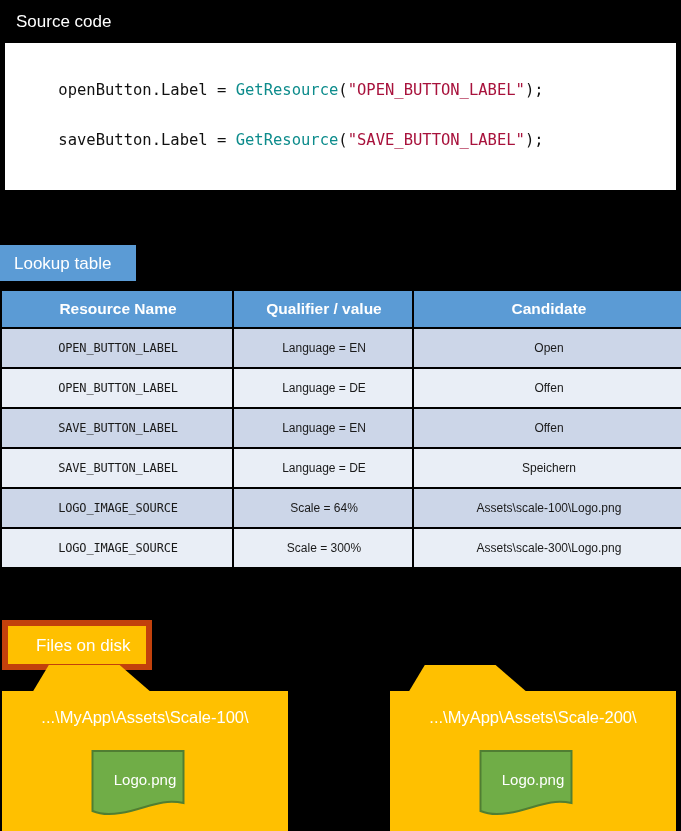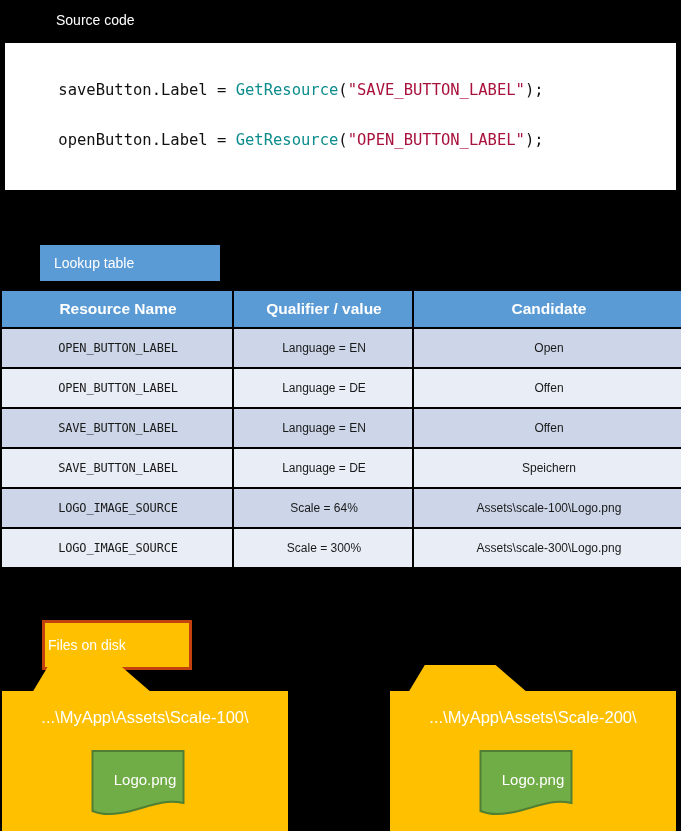--- a/index.html
+++ b/index.html
@@ -13,53 +13,52 @@
     position: relative;
     overflow: hidden;
     font-family: "Liberation Sans", sans-serif;
     -webkit-font-smoothing: antialiased;
   }
 
   
   .caption {
     position: absolute;
     color: #ffffff;
-    font-size: 14px;
+    font-size: 17px;
     line-height: 1;
     white-space: nowrap;
-    margin-left: 40px;
   }
 
   #source-code-caption {
     left: 16px;
     top: 13px;
   }
 
   #lookup-table-caption {
     left: 0px;
     top: 245px;
-    width: 180px;
+    width: 136px;
     height: 36px;
     background: #5b9bd5;
     display: flex;
     align-items: center;
     padding-left: 14px;
     box-sizing: border-box;
   }
 
   #files-on-disk-caption {
     left: 2px;
     top: 620px;
     width: 150px;
     height: 50px;
     background: #ffc000;
-    border: 3px solid #c2410c;
+    border: 6px solid #c2410c;
     display: flex;
     align-items: center;
-    padding-left: 3px;
+    padding-left: 28px;
     box-sizing: border-box;
   }
 
   
   #source-code-block {
     position: absolute;
     left: 5px;
     top: 43px;
     width: 671px;
     height: 147px;
@@ -173,24 +172,24 @@
   #folder-scale-300 { left: 390px; top: 665px; width: 286px; }
   #folder-scale-300 .folder-tab { left: 18px; }
 </style>
 </head>
 <body>
 
 <div class="caption" id="source-code-caption">Source code</div>
 
 <div id="source-code-block">
   <div class="code-line">
+    <span class="tok-plain">openButton.Label = </span><span class="tok-fn">GetResource</span><span class="tok-plain">(</span><span class="tok-str">"OPEN_BUTTON_LABEL"</span><span class="tok-plain">);</span>
+  </div>
+  <div class="code-line">
     <span class="tok-plain">saveButton.Label = </span><span class="tok-fn">GetResource</span><span class="tok-plain">(</span><span class="tok-str">"SAVE_BUTTON_LABEL"</span><span class="tok-plain">);</span>
-  </div>
-  <div class="code-line">
-    <span class="tok-plain">openButton.Label = </span><span class="tok-fn">GetResource</span><span class="tok-plain">(</span><span class="tok-str">"OPEN_BUTTON_LABEL"</span><span class="tok-plain">);</span>
   </div>
 </div>
 
 <div class="caption" id="lookup-table-caption">Lookup table</div>
 
 <table id="lookup-table">
   <colgroup>
     <col class="col-name">
       <col class="col-qualifier">
       <col class="col-candidate">

